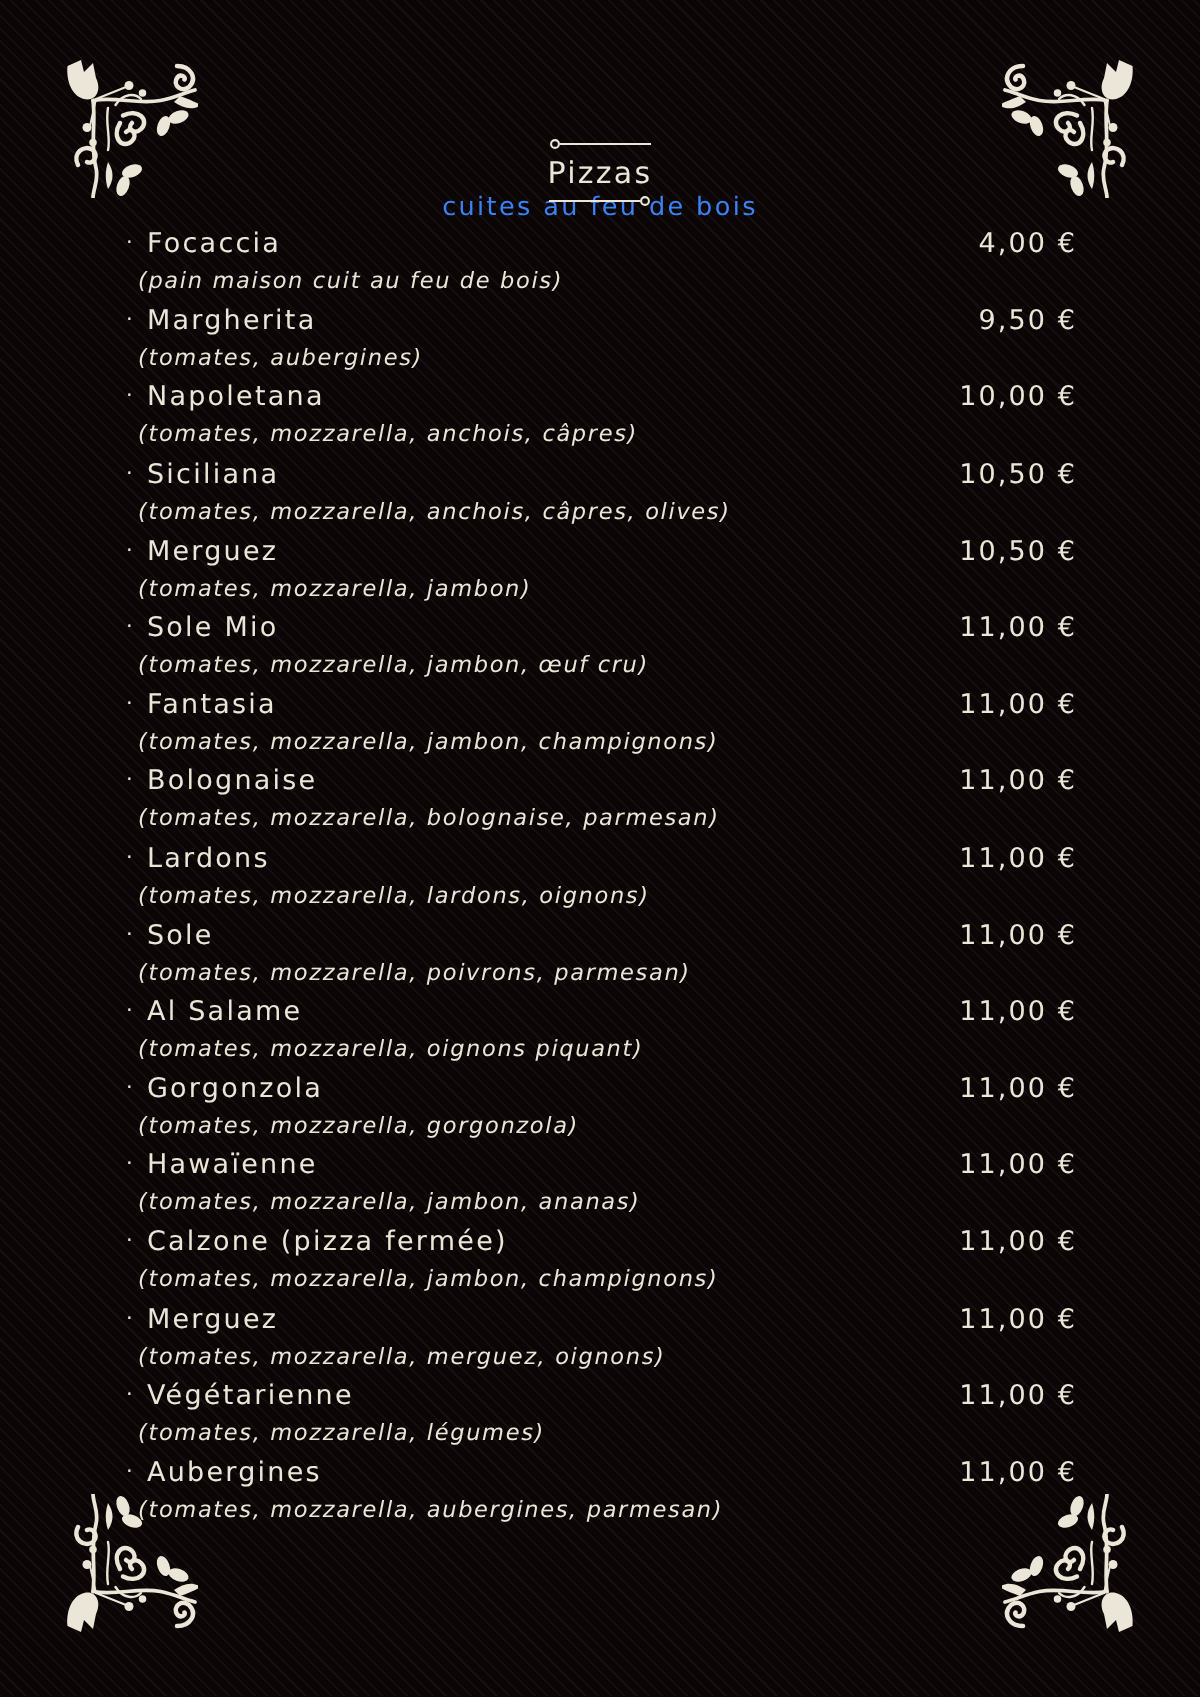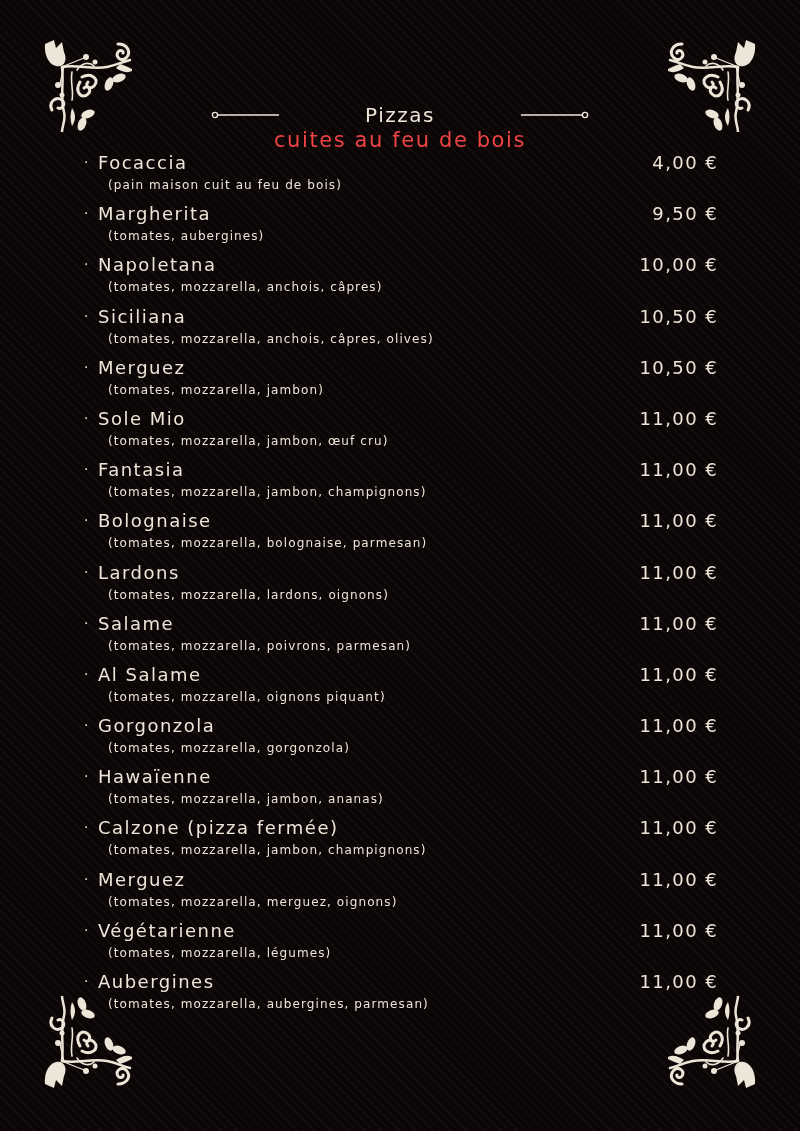--- a/index.html
+++ b/index.html
@@ -33,38 +33,39 @@
       left: 0;
       top: 98px;
       width: 800px;
       text-align: center;
     }
     .title-row {
       display: flex;
       align-items: center;
       justify-content: center;
       height: 34px;
+      flex-direction: column;
     }
     .title {
       font-size: 20px;
       letter-spacing: 1.5px;
       margin: 0 86px;
       color: #ece6d8;
     }
     .rule {
       width: 68px;
       height: 14px;
       position: relative;
     }
     .rule svg { width: 100%; height: 100%; display: block; }
     .subtitle {
-      font-size: 21px;
+      font-size: 17px;
       letter-spacing: 1.6px;
       margin-top: -4px;
-      color: #ef4444;
+      color: #3b82f6;
     }
 
     .menu {
       position: absolute;
       left: 84px;
       top: 152px;
       width: 634px;
     }
     .item {
       height: 51.2px;
@@ -85,23 +86,24 @@
       margin-right: 8px;
       font-size: 14px;
       position: relative;
       top: -2px;
     }
     .price {
       font-size: 18px;
       letter-spacing: 1.4px;
     }
     .desc {
-      font-size: 12px;
+      font-size: 15px;
+      font-style: italic;
       letter-spacing: 1.1px;
-      margin-left: 24px;
+      margin-left: 8px;
       margin-top: -1px;
     }
   </style>
 </head>
 <body>
 
 <div class="corner tl">
   <svg viewBox="0 0 110 110">
     <g fill="#ece6d8" stroke="#ece6d8" stroke-linecap="round">
       <path d="M40 45 C55 42 70 48 85 45 C95 43 100 40 108 38" fill="none" stroke-width="2.5"></path>
@@ -288,21 +290,21 @@
   </div>
   <div class="item">
     <div class="item-row">
         <span class="name"><span class="bullet">·</span><span>Lardons</span></span>
         <span class="price">11,00 €</span>
       </div>
     <div class="desc">(tomates, mozzarella, lardons, oignons)</div>
   </div>
   <div class="item">
     <div class="item-row">
-        <span class="name"><span class="bullet">·</span><span>Salame</span></span>
+        <span class="name"><span class="bullet">·</span><span>Sole</span></span>
         <span class="price">11,00 €</span>
       </div>
     <div class="desc">(tomates, mozzarella, poivrons, parmesan)</div>
   </div>
   <div class="item">
     <div class="item-row">
         <span class="name"><span class="bullet">·</span><span>Al Salame</span></span>
         <span class="price">11,00 €</span>
       </div>
     <div class="desc">(tomates, mozzarella, oignons piquant)</div>

